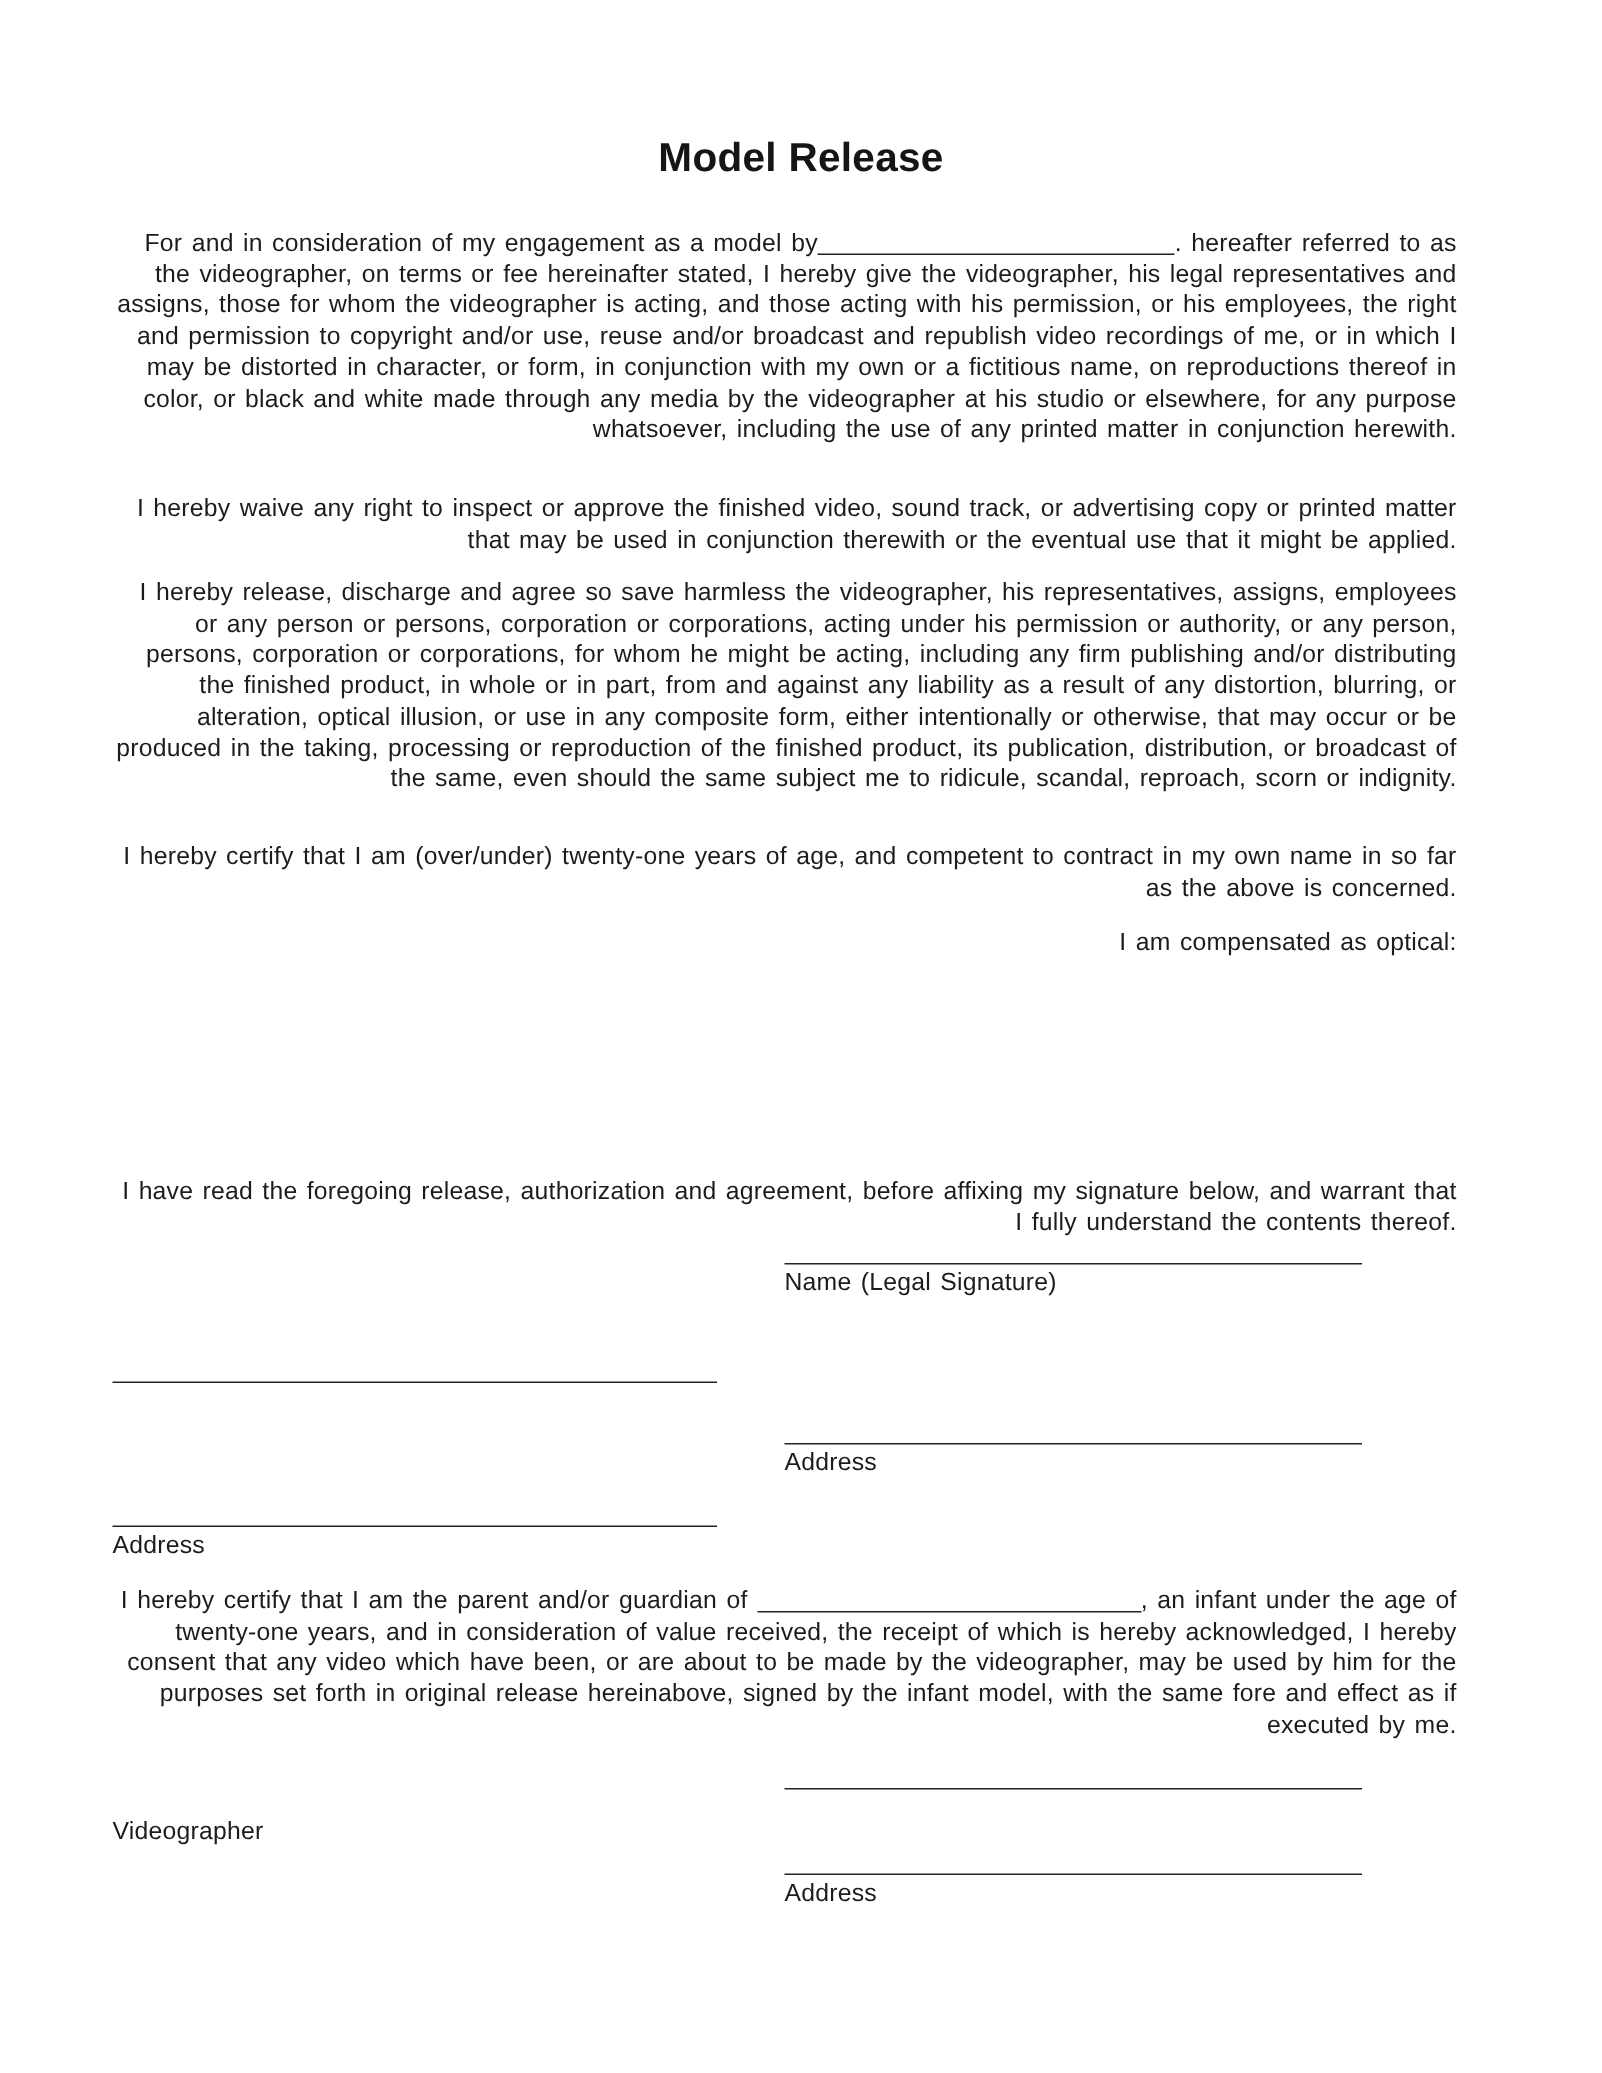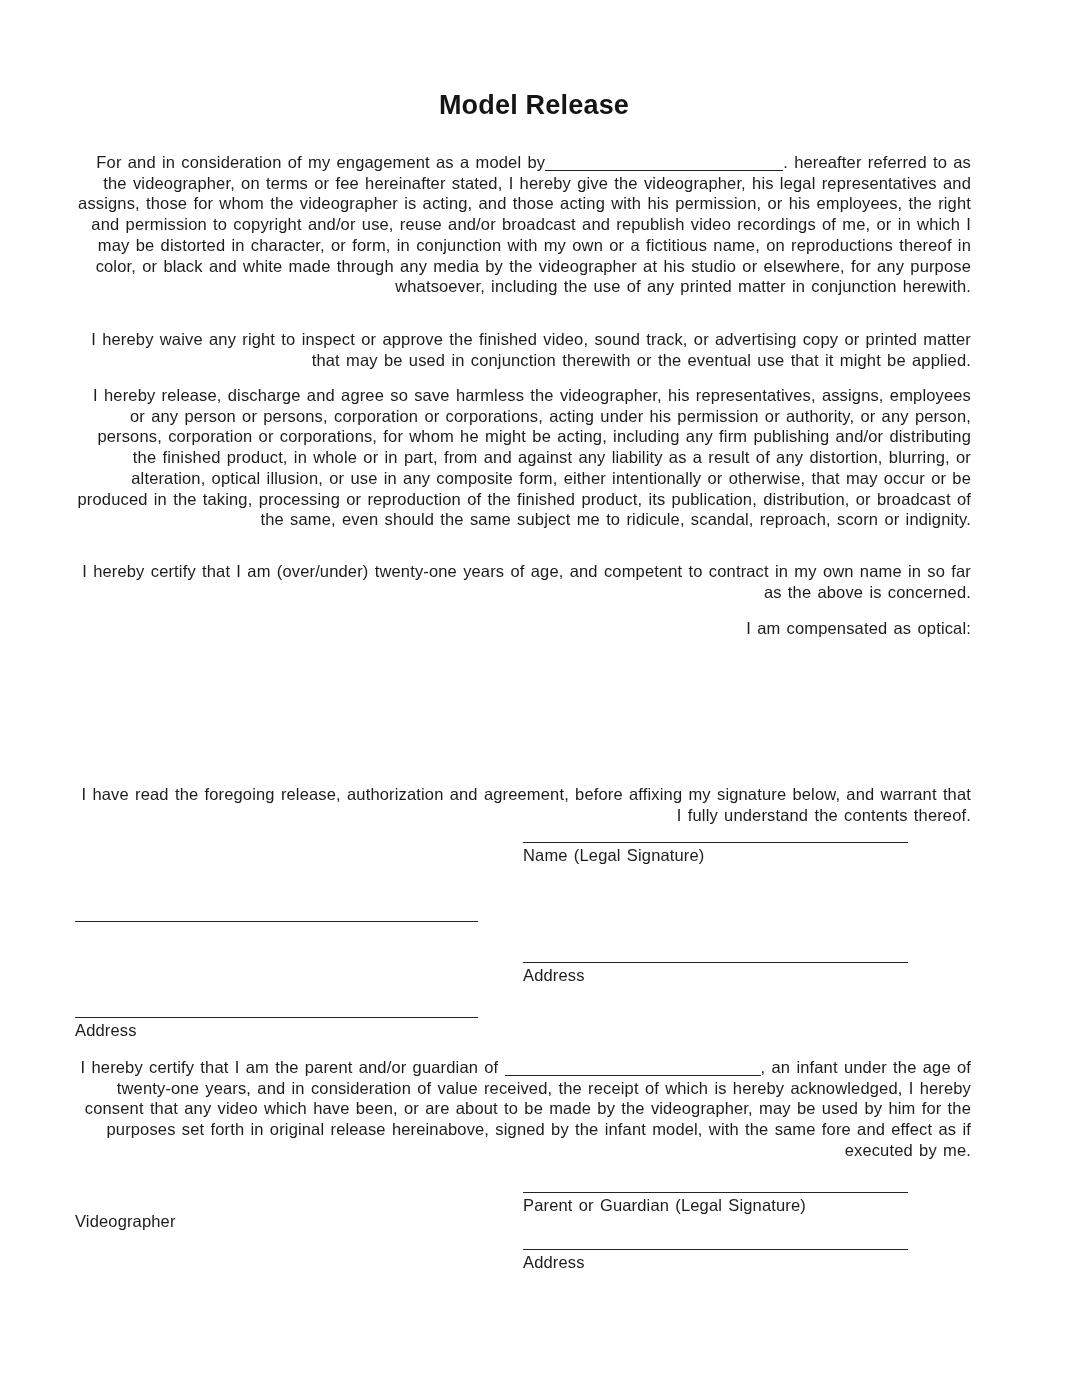--- a/index.html
+++ b/index.html
@@ -109,21 +109,20 @@
     <div class="sig-line"></div>
     <div class="sig-label">Address</div>
   </div>
 
   <div class="para" style="top:1057px;">
     <span>I hereby certify that I am the parent and/or guardian of </span><span class="blank blank-infant"></span><span>, an infant under the age of twenty-one years, and in consideration of value received, the receipt of which is hereby acknowledged, I hereby consent that any video which have been, or are about to be made by the videographer, may be used by him for the purposes set forth in original release hereinabove, signed by the infant model, with the same fore and effect as if executed by me.</span>
   </div>
 
   <div class="sig-block" style="left:523px; top:1172px; width:385px;">
     <div class="sig-line"></div>
-    <div class="sig-label">Parent or Guardian (Legal Signature)</div>
   </div>
 
   <div class="plain-label" style="left:75px; top:1211px;">Videographer</div>
 
   <div class="sig-block" style="left:523px; top:1229px; width:385px;">
     <div class="sig-line"></div>
     <div class="sig-label">Address</div>
   </div>
 
 

